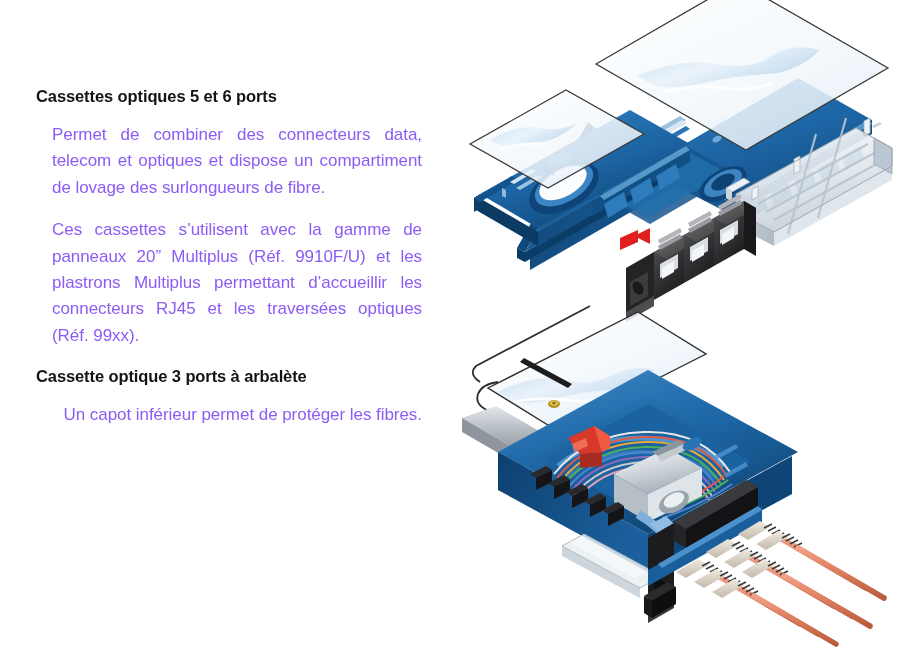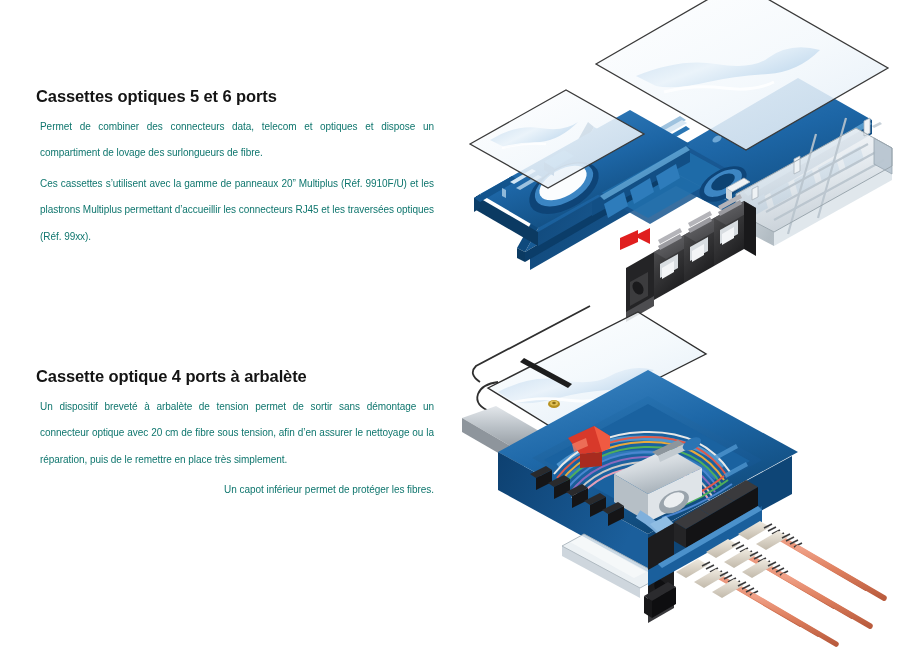--- a/index.html
+++ b/index.html
@@ -37,25 +37,25 @@
     font-size: 16.5px;
     font-weight: bold;
     line-height: 20px;
     letter-spacing: -0.1px;
     margin: 0 0 8px 0;
     color: #141414;
     white-space: nowrap;
   }
 
   .para {
-    font-size: 10px;
+    font-size: 17px;
     line-height: 26.4px;
     text-align: justify;
-    margin: 4px;
-    color: #0f766e;
+    margin: 16px;
+    color: #8b5cf6;
     letter-spacing: -0.05px;
     -moz-hyphens: none;
     hyphens: none;
   }
   .para + .para { margin-top: 0; }
   .para.last-line-left { text-align: right; }
 
   
   .illus {
     position: absolute;
@@ -80,22 +80,21 @@
 
 <div class="page">
 
   <div class="text-col block-1">
     <h2 class="section-heading">Cassettes optiques 5 et 6 ports</h2>
     <p class="para">Permet de combiner des connecteurs data, telecom et optiques et dispose un compartiment de lovage des surlongueurs de fibre.</p>
     <p class="para">Ces cassettes s’utilisent avec la gamme de panneaux 20” Multiplus (Réf. 9910F/U) et les plastrons Multiplus permettant d’accueillir les connecteurs RJ45 et les traversées optiques (Réf. 99xx).</p>
   </div>
 
   <div class="text-col block-2">
-    <h2 class="section-heading">Cassette optique 4 ports à arbalète</h2>
-    <p class="para">Un dispositif breveté à arbalète de tension permet de sortir sans démontage un connecteur optique avec 20 cm de fibre sous tension, afin d’en assurer le nettoyage ou la réparation, puis de le remettre en place très simplement.</p>
+    <h2 class="section-heading">Cassette optique 3 ports à arbalète</h2>
     <p class="para last-line-left">Un capot inférieur permet de protéger les fibres.</p>
   </div>
 
   <div class="illus" id="illus-top">
     <svg viewBox="0 0 429 320" xmlns="http://www.w3.org/2000/svg" role="img">
       <defs>
         <linearGradient id="gBlueTop" x1="0" y1="0" x2="0.6" y2="1">
           <stop offset="0" stop-color="#3c86c4"></stop>
           <stop offset="0.55" stop-color="#1d66a6"></stop>
           <stop offset="1" stop-color="#0f4878"></stop>

